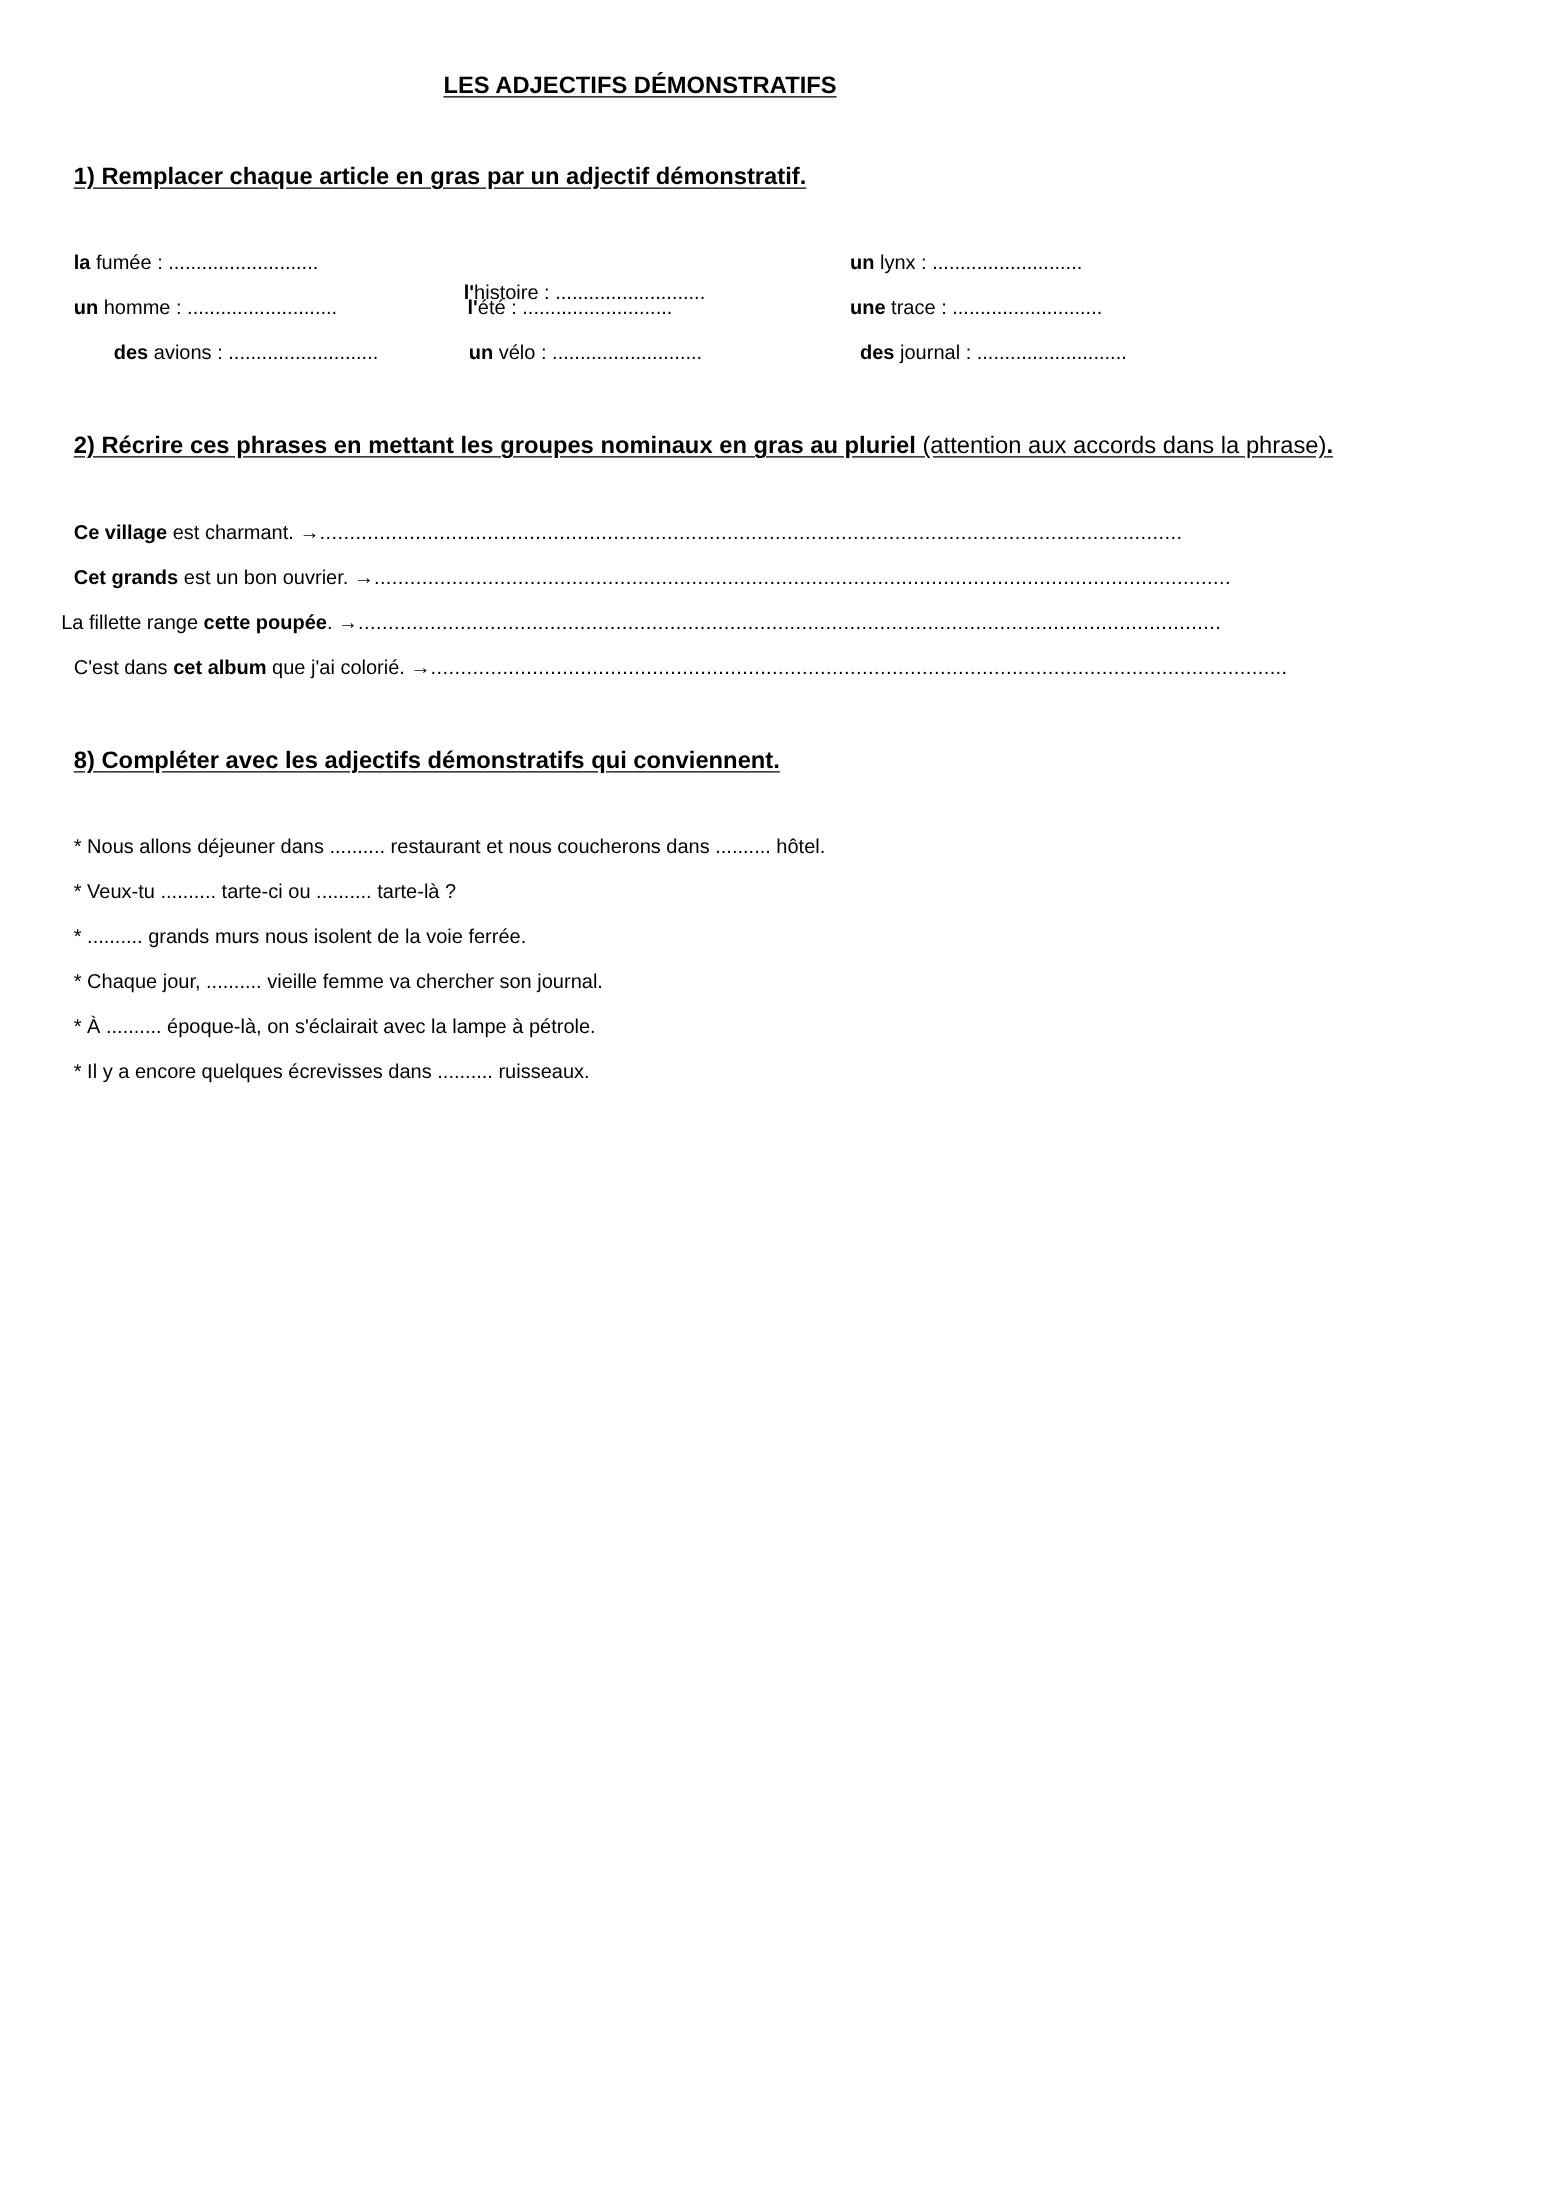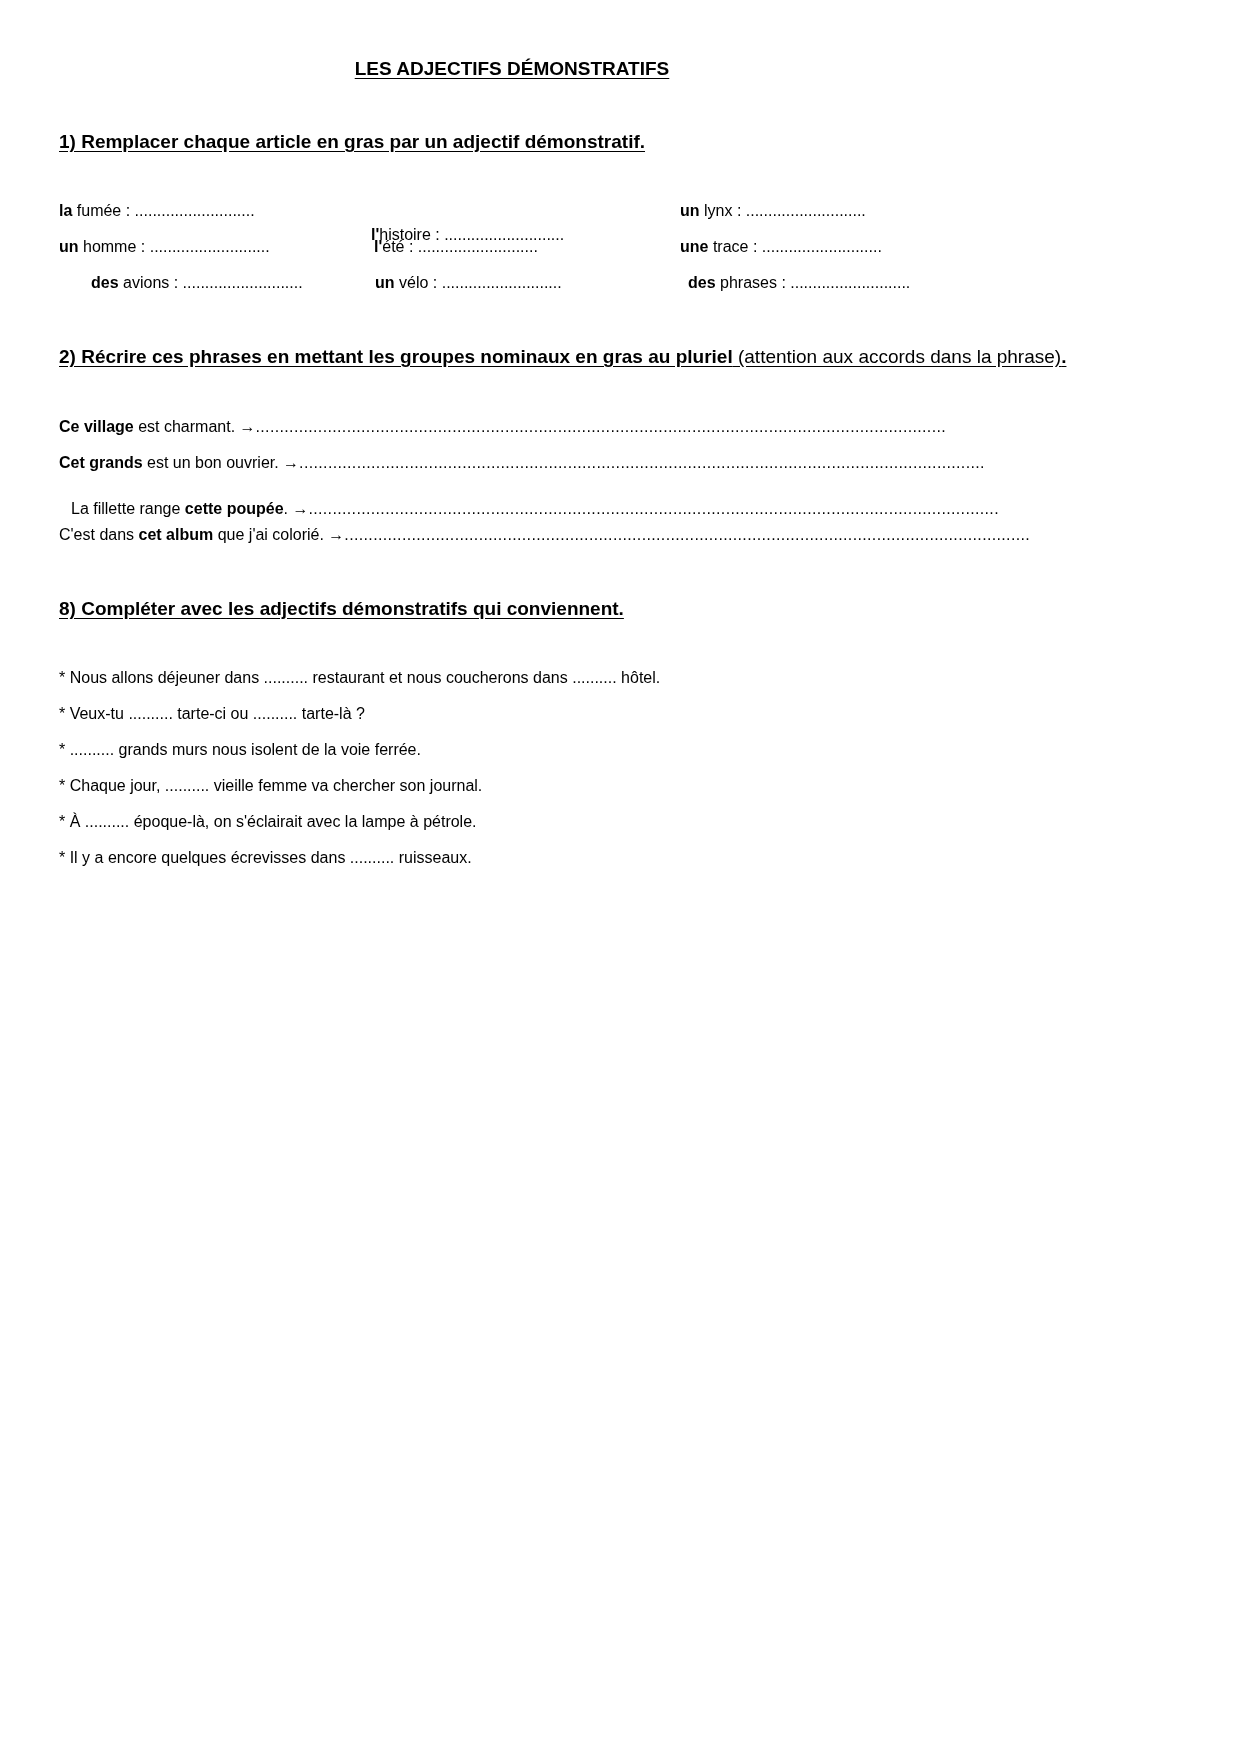--- a/index.html
+++ b/index.html
@@ -54,27 +54,27 @@
 <div class="line" style="top:202px;left:59px;"><b>la</b><span> fumée : ...........................</span></div>
 <div class="line" style="top:202px;left:371px;margin-top:24px;"><b>l'</b><span>histoire : ...........................</span></div>
 <div class="line" style="top:202px;left:680px;"><b>un</b><span> lynx : ...........................</span></div>
 
 <div class="line" style="top:238px;left:59px;"><b>un</b><span> homme : ...........................</span></div>
 <div class="line" style="top:238px;left:374px;"><b>l'</b><span>été : ...........................</span></div>
 <div class="line" style="top:238px;left:680px;"><b>une</b><span> trace : ...........................</span></div>
 
 <div class="line" style="top:274px;left:59px;margin-left:32px;"><b>des</b><span> avions : ...........................</span></div>
 <div class="line" style="top:274px;left:375px;"><b>un</b><span> vélo : ...........................</span></div>
-<div class="line" style="top:274px;left:688px;"><b>des</b><span> phrases : ...........................</span></div>
+<div class="line" style="top:274px;left:688px;"><b>des</b><span> journal : ...........................</span></div>
 
 <div class="heading" style="top:346px;text-align:right;"><span>2) Récrire ces phrases en mettant les groupes nominaux en gras au pluriel</span><span class="normal"> (attention aux accords dans la phrase)</span><span>.</span></div>
 
 <div class="line" style="top:418px;left:59px;"><span></span><b>Ce village</b><span> est charmant. →</span><span style="letter-spacing:0.35px;">................................................................................................................................................</span></div>
 <div class="line" style="top:454px;left:59px;"><span></span><b>Cet grands</b><span> est un bon ouvrier. →</span><span style="letter-spacing:0.35px;">...............................................................................................................................................</span></div>
-<div class="line" style="top:490px;left:71px;margin-top:10px;"><span>La fillette range </span><b>cette poupée</b><span>. →</span><span style="letter-spacing:0.35px;">................................................................................................................................................</span></div>
+<div class="line" style="top:490px;left:49px;"><span>La fillette range </span><b>cette poupée</b><span>. →</span><span style="letter-spacing:0.35px;">................................................................................................................................................</span></div>
 <div class="line" style="top:526px;left:59px;"><span>C'est dans </span><b>cet album</b><span> que j'ai colorié. →</span><span style="letter-spacing:0.35px;">...............................................................................................................................................</span></div>
 
 <div class="heading" style="top:598px;">8) Compléter avec les adjectifs démonstratifs qui conviennent.</div>
 
 <div class="line" style="top:669px;left:59px;">* Nous allons déjeuner dans .......... restaurant et nous coucherons dans .......... hôtel.</div>
 <div class="line" style="top:705px;left:59px;">* Veux-tu .......... tarte-ci ou .......... tarte-là ?</div>
 <div class="line" style="top:741px;left:59px;">* .......... grands murs nous isolent de la voie ferrée.</div>
 <div class="line" style="top:777px;left:59px;">* Chaque jour, .......... vieille femme va chercher son journal.</div>
 <div class="line" style="top:813px;left:59px;">* À .......... époque-là, on s'éclairait avec la lampe à pétrole.</div>
 <div class="line" style="top:849px;left:59px;">* Il y a encore quelques écrevisses dans .......... ruisseaux.</div>

